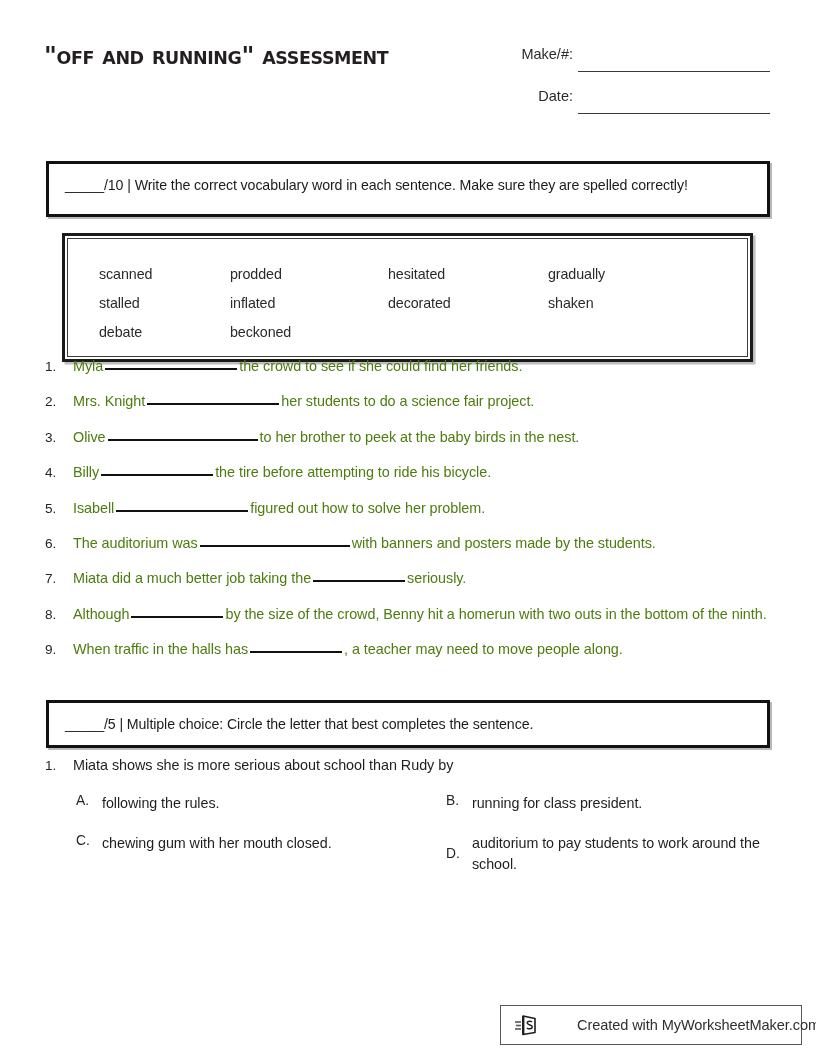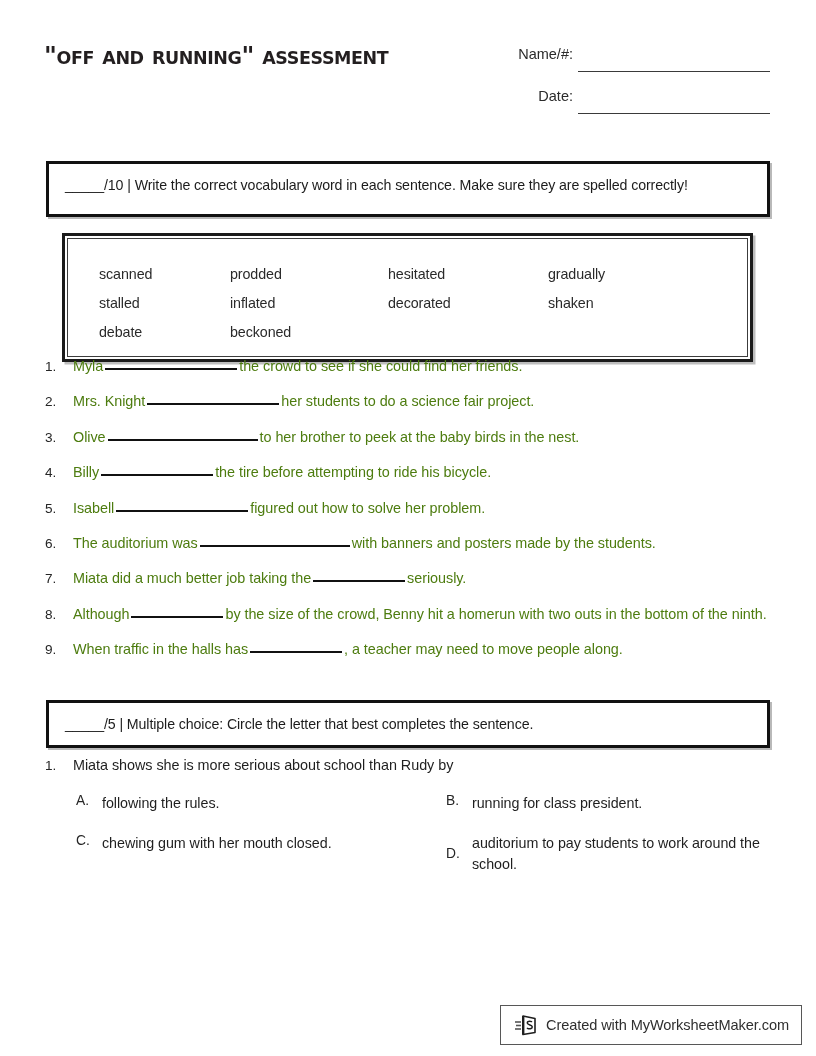--- a/index.html
+++ b/index.html
@@ -225,20 +225,21 @@
     left: 500px;
     top: 1005px;
     width: 302px;
     height: 40px;
     border: 1.5px solid #575757;
     background: #ffffff;
     box-sizing: border-box;
     display: flex;
     align-items: center;
     padding-left: 14px;
+    gap: 31px;
   }
   .brand-icon {
     width: 22px;
     height: 24px;
     flex: 0 0 22px;
     margin-right: 9px;
     position: relative;
   }
   .footer-text {
     font-size: 14.6px;
@@ -249,21 +250,21 @@
 </style>
 </head>
 <body>
 
 <div class="page">
 
   <div class="header">
     <div class="title">"Off and Running" Assessment</div>
 
     <div class="namefield">
-      <span class="fieldlabel">Name/#:</span>
+      <span class="fieldlabel">Make/#:</span>
       <span class="fieldrule"></span>
     </div>
 
     <div class="datefield">
       <span class="fieldlabel">Date:</span>
       <span class="fieldrule"></span>
     </div>
   </div>
 
   <div class="instr-box one">

